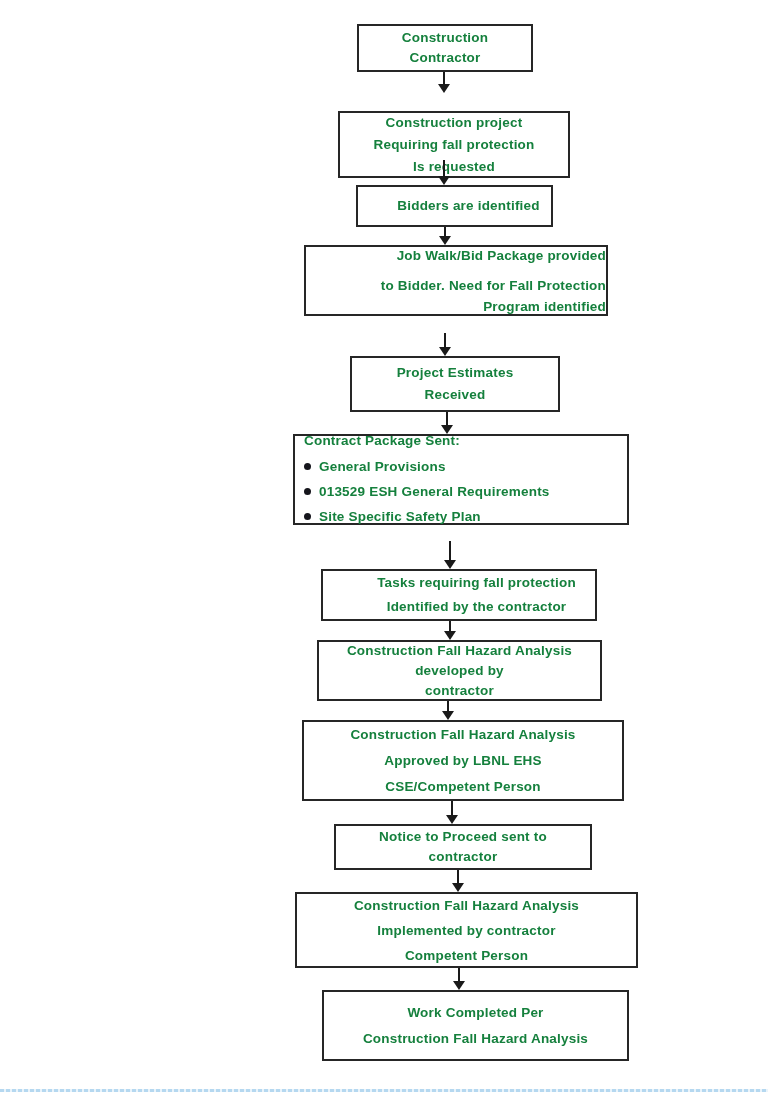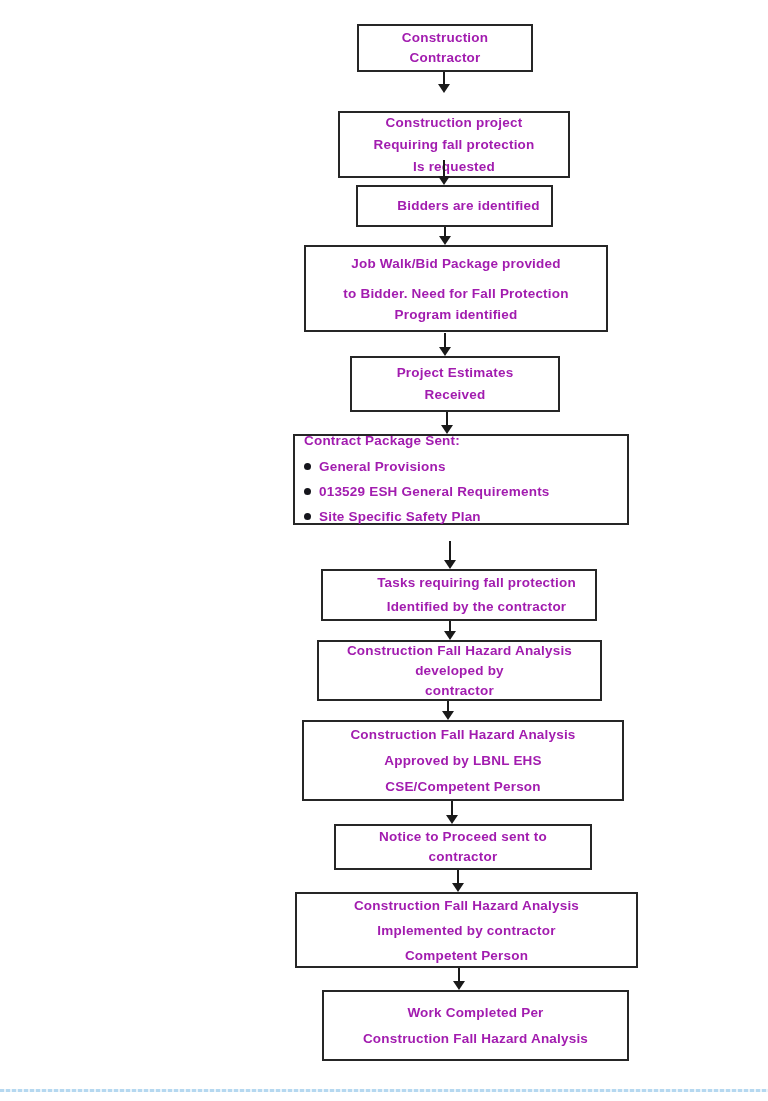--- a/index.html
+++ b/index.html
@@ -10,38 +10,38 @@
     position: relative;
     overflow: hidden;
   }
   .canvas { position: absolute; inset: 0; }
 
   .node {
     position: absolute;
     box-sizing: border-box;
     border: 2px solid #262626;
     background: #ffffff;
-    color: #a21caf;
+    color: #15803d;
     font-size: 13.5px;
     font-weight: 700;
     letter-spacing: 0.2px;
     display: flex;
     flex-direction: column;
     justify-content: center;
     align-items: center;
     text-align: center;
     line-height: 20px;
   }
   .ln { width: 100%; }
 
   
   .n1  { left: 357px; top: 24px;  width: 176px; height: 48px; }
   .n2  { left: 338px; top: 93px;  width: 232px; height: 67px; line-height: 22px; margin-top: 18px; }
   .n3  { left: 356px; top: 185px; width: 197px; height: 42px; padding-left: 28px; }
-  .n4  { left: 304px; top: 245px; width: 304px; height: 87px; line-height: 21px; }
+  .n4  { left: 304px; top: 245px; width: 304px; height: 71px; line-height: 21px; text-align: right; }
   .n4 .ln:first-child { margin-bottom: 9px; }
   .n5  { left: 350px; top: 356px; width: 210px; height: 56px; line-height: 22px; }
   .n6  { left: 293px; top: 434px; width: 336px; height: 91px;
          align-items: flex-start; text-align: left; padding: 6px 8px 6px 9px; }
   .n7  { left: 321px; top: 569px; width: 276px; height: 52px; line-height: 24px; padding-left: 35px; }
   .n8  { left: 317px; top: 640px; width: 285px; height: 61px; }
   .n9  { left: 302px; top: 720px; width: 322px; height: 81px; line-height: 26px; }
   .n10 { left: 334px; top: 824px; width: 258px; height: 46px; }
   .n11 { left: 295px; top: 892px; width: 343px; height: 76px; line-height: 25px; }
   .n12 { left: 322px; top: 990px; width: 307px; height: 71px; line-height: 26px; }

